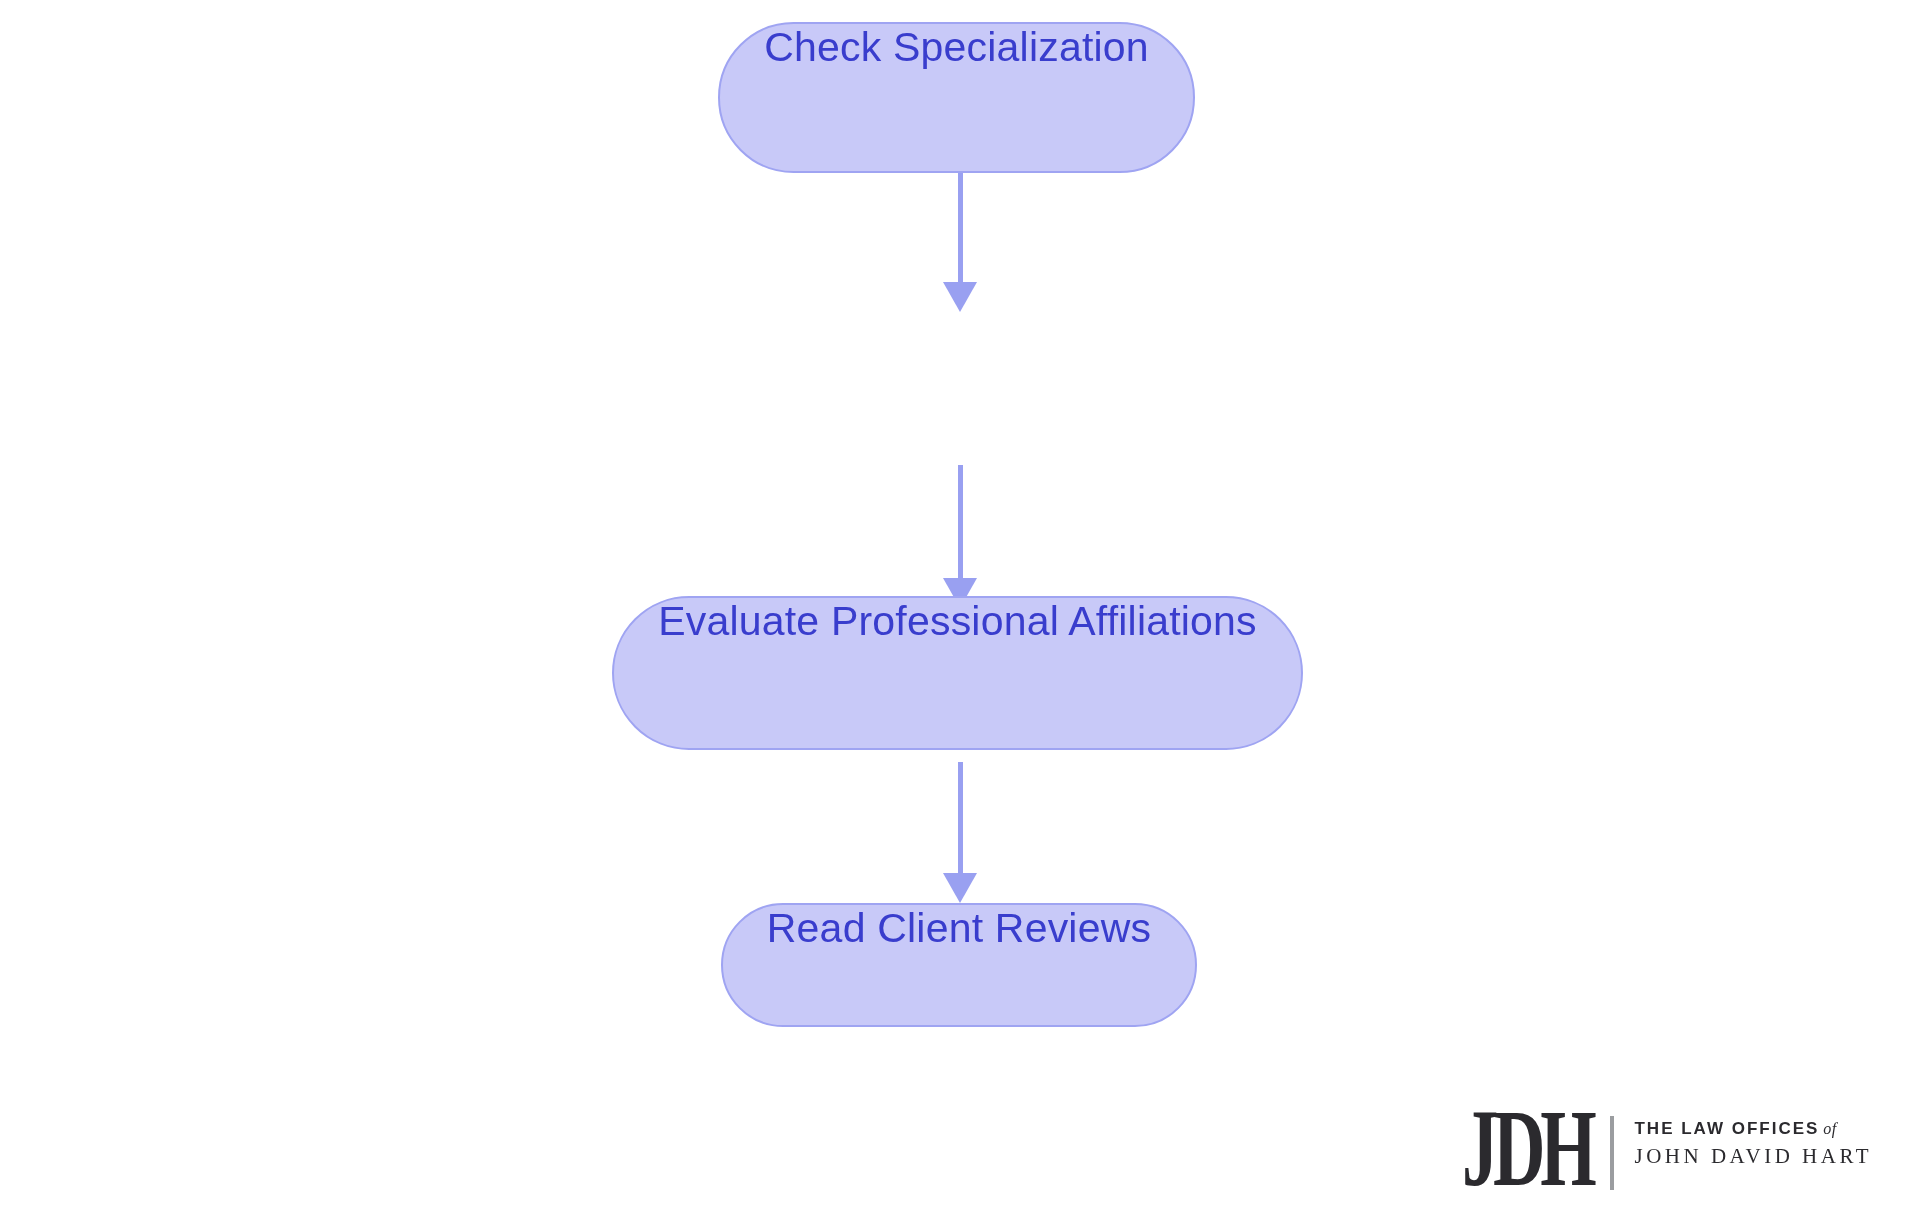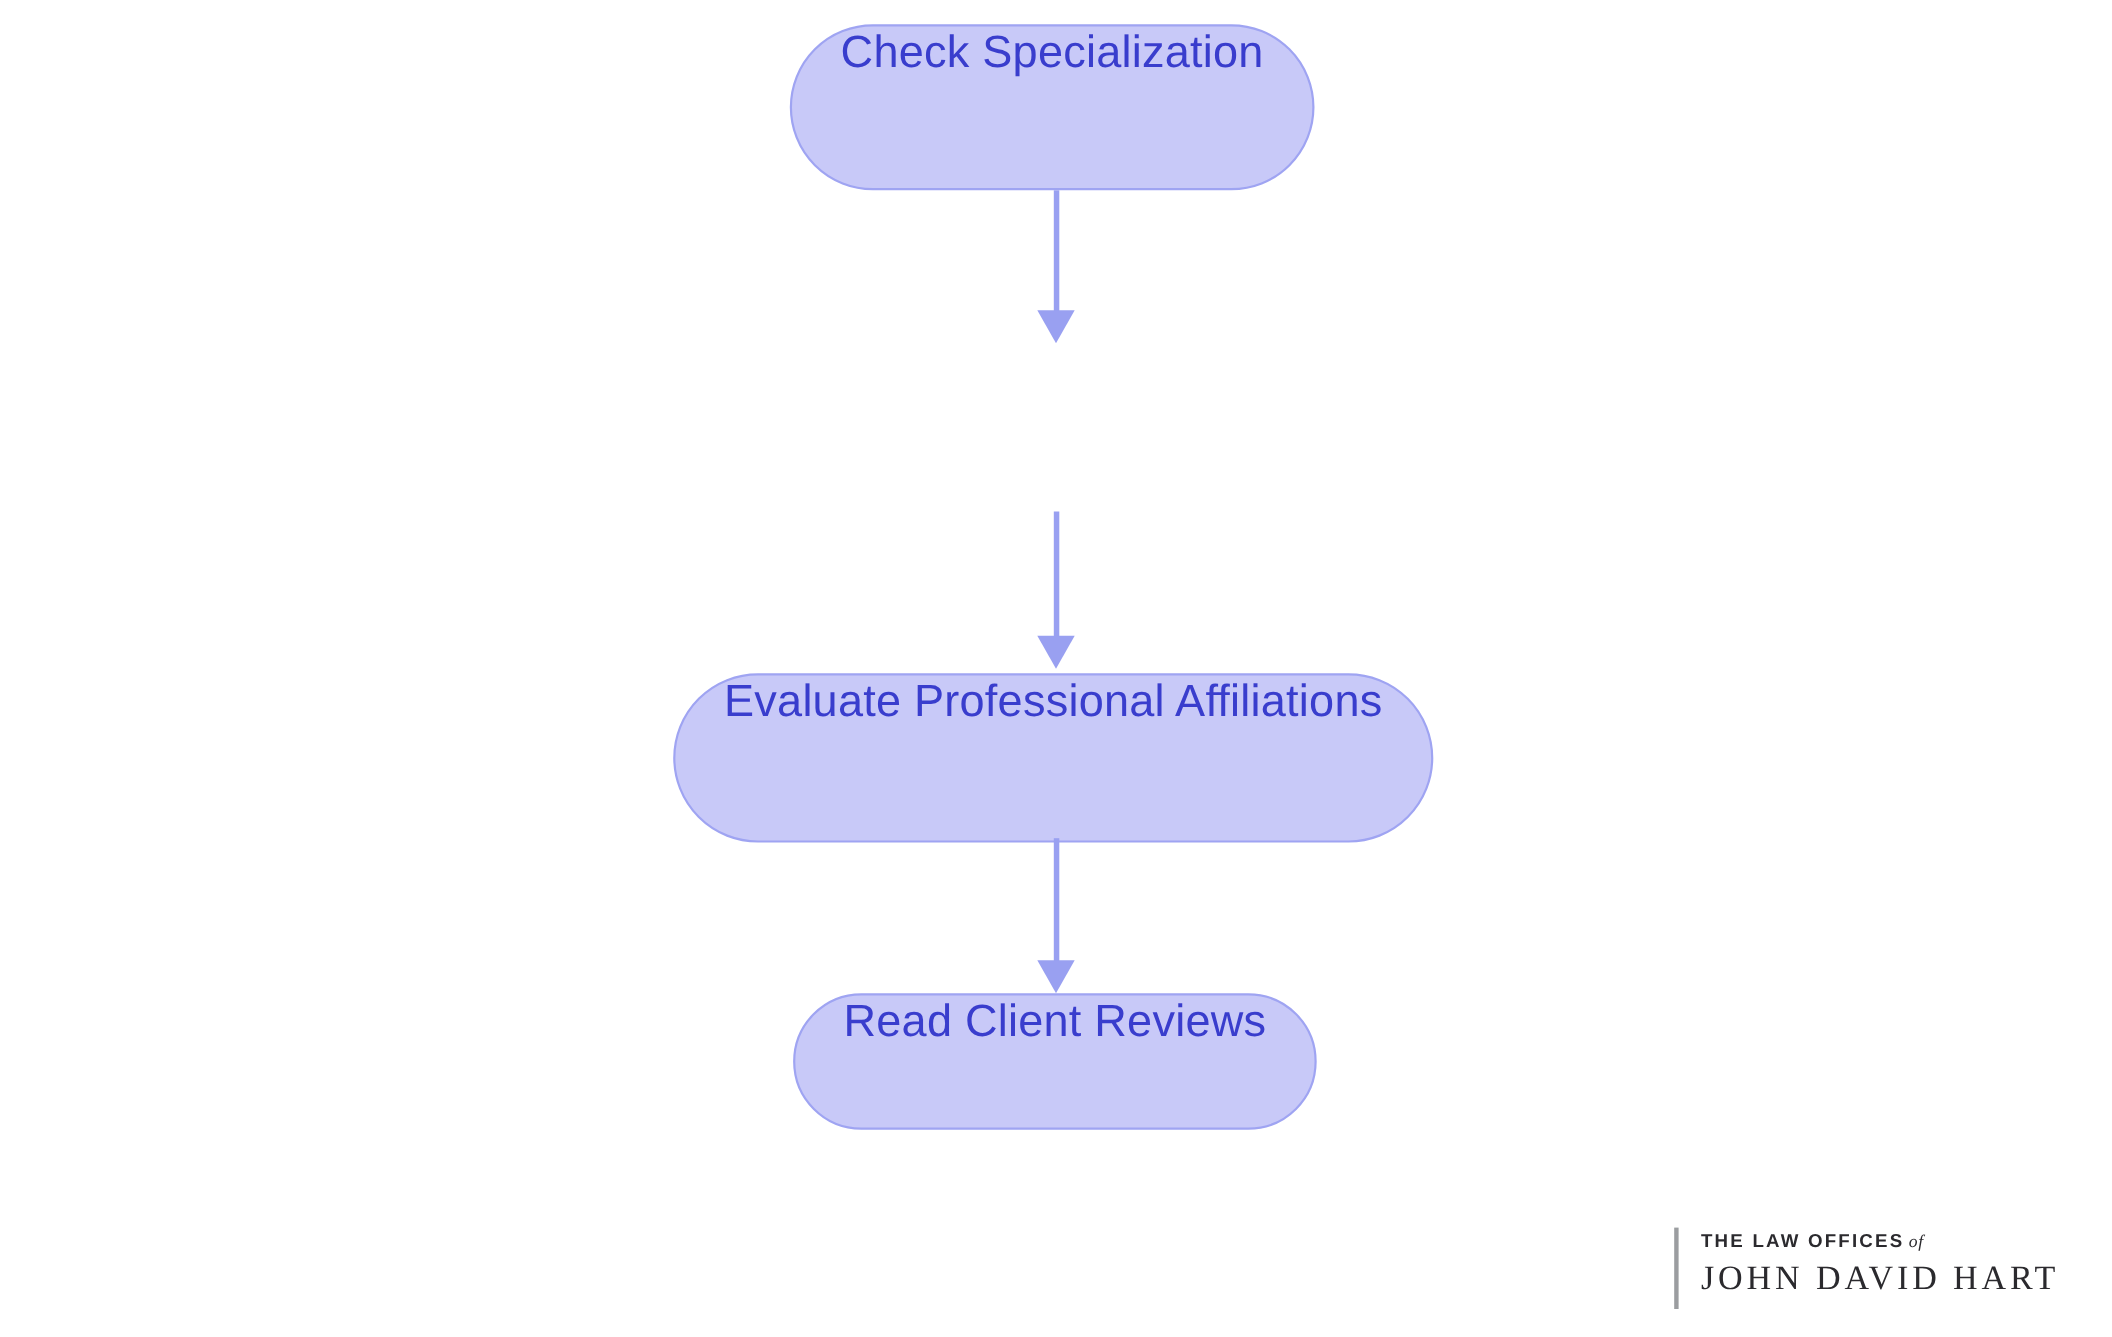--- a/index.html
+++ b/index.html
@@ -29,21 +29,21 @@
   }
   .node-label {
     font-size: 41px;
     font-weight: 400;
     letter-spacing: 0.2px;
     color: var(--node-text, #393dcd);
     white-space: nowrap;
   }
   .node-1 { left: 718px; top:  22px; width: 477px; height: 151px; }
   .node-2 { left: 718px; top: 312px; width: 479px; height: 153px; }
-  .node-3 { left: 612px; top: 612px; width: 691px; height: 154px; }
+  .node-3 { left: 612px; top: 596px; width: 691px; height: 154px; }
   .node-4 { left: 721px; top: 903px; width: 476px; height: 124px; }
 
   
   .arrow {
     position: absolute;
     left: 943px;
     width: 34px;
     display: flex;
     flex-direction: column;
     align-items: center;
@@ -109,21 +109,21 @@
     font-style: italic;
     font-weight: 400;
     font-size: 16px;
     letter-spacing: 0.5px;
     margin-left: 4px;
     text-transform: none;
   }
   .firm-name {
     font-family: "Liberation Serif", serif;
     font-weight: 400;
-    font-size: 31px;
+    font-size: 21px;
     letter-spacing: 3.5px;
     margin-top: 5px;
     white-space: nowrap;
   }
 </style>
 </head>
 <body>
 
 <div class="canvas">
 
@@ -149,20 +149,23 @@
   <div class="arrow arrow-3">
     <div class="arrow-shaft"></div>
     <div class="arrow-head"></div>
   </div>
 
   <div class="node node-4">
     <span class="node-label">Read Client Reviews</span>
   </div>
 
   <div class="logo">
+    <div class="monogram-wrap">
+      <div class="monogram">JDH</div>
+    </div>
     <div class="logo-divider"></div>
     <div class="logo-text">
       <div class="tagline">
         <span>THE LAW OFFICES</span><span class="tagline-of">of</span>
       </div>
       <div class="firm-name">JOHN DAVID HART</div>
     </div>
   </div>
 
 </div>

